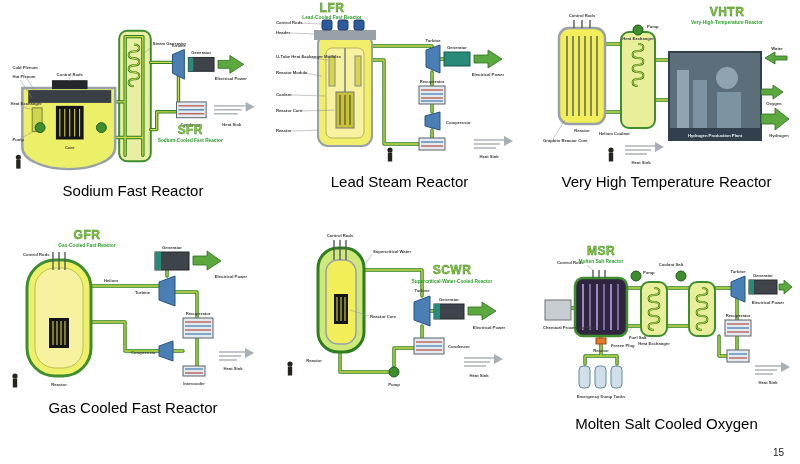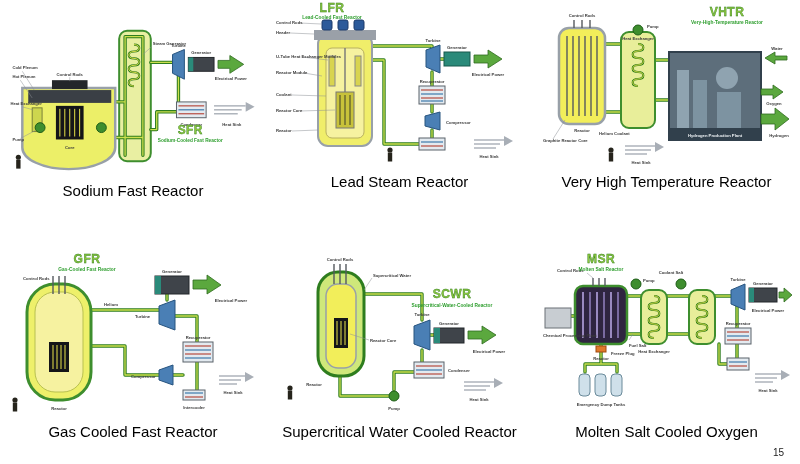--- a/index.html
+++ b/index.html
@@ -1,19 +1,19 @@
 <!DOCTYPE html>
 <html><head>
 <meta charset="utf-8">
 <style>
   html,body{margin:0;padding:0;background:#fff;}
   body{width:800px;height:464px;position:relative;overflow:hidden;font-family:"Liberation Sans",sans-serif;}
   .grid{display:grid;grid-template-columns:266px 267px 267px;grid-template-rows:210px 254px;width:800px;}
   .cell{display:flex;flex-direction:column;align-items:center;}
-  .row2{padding-top:16px;justify-content:center;}
+  .row2{padding-top:16px;}
   .cell svg{width:252px;height:170px;display:block;}
   .cap{font-weight:400;font-size:15px;color:#000;margin-top:3px;white-space:nowrap;}
   .pagenum{position:absolute;right:16px;bottom:6px;font-size:10px;color:#222;}
   
   .pipes path{stroke:#2e7d1e;stroke-width:3.4;fill:none;stroke-linecap:round;stroke-linejoin:round;}
   .pipes2 path{stroke:#cbdf4e;stroke-width:1.3;fill:none;stroke-linecap:round;stroke-linejoin:round;}
   .coil{fill:none;stroke:#2e7d1e;stroke-width:2.2;}
   .coil2{fill:none;stroke:#e8e44a;stroke-width:0.9;}
   .lbl{font-family:"Liberation Sans",sans-serif;font-size:4.2px;font-weight:700;fill:#3a3a3a;}
   .lblw{fill:#eef2f5;}
@@ -315,21 +315,21 @@
       <text class="lbl mid" x="187" y="159">Intercooler</text>
       <text class="lbl mid" x="226" y="144">Heat Sink</text>
       <g>
         <text class="acr mid" x="80" y="13">GFR</text>
         <text class="sub mid" x="80" y="21">Gas-Cooled Fast Reactor</text>
       </g>
     </svg>
     <figcaption class="cap">Gas Cooled Fast Reactor</figcaption>
   </figure>
 
-  <figure class="cell row2" style="margin:7px">
+  <figure class="cell row2" style="margin:0">
     <svg viewBox="0 0 252 170">
       <g class="pipes">
         <path d="M90,44 H148 V70 M148,100 V112 M140,122 H120 V140 M115,146 H66 V126 M156,85 H160"></path>
       </g>
       <g class="pipes2">
         <path d="M90,44 H148 V70 M148,100 V112 M140,122 H120 V140 M115,146 H66 V126 M156,85 H160"></path>
       </g>
       <rect x="44" y="22" width="46" height="104" rx="20" fill="#cfe87a" stroke="#2e7d1e" stroke-width="3"></rect>
       <rect x="52" y="34" width="30" height="84" rx="12" fill="#f2ee5a" stroke="#98a0a8" stroke-width="1.5"></rect>
       <line class="rod" x1="60" y1="14" x2="60" y2="34"></line>
@@ -374,21 +374,20 @@
       <text class="lbl mid" x="175" y="75">Generator</text>
       <text class="lbl mid" x="215" y="103">Electrical Power</text>
       <text class="lbl" x="174" y="122">Condenser</text>
       <text class="lbl mid" x="205" y="151">Heat Sink</text>
       <text class="lbl mid" x="120" y="160">Pump</text>
       <g>
         <text class="acr mid" x="178" y="48">SCWR</text>
         <text class="sub mid" x="178" y="57">Supercritical-Water-Cooled Reactor</text>
       </g>
     </svg>
-    <figcaption class="cap">Supercritical Water Cooled Reactor</figcaption>
   </figure>
 
   <figure class="cell row2" style="margin:16px">
     <svg viewBox="0 0 252 170">
       <g class="pipes">
         <path d="M86,46 H100 M86,84 H100 M126,46 H148 M126,84 H148 M174,46 H190 M196,54 V78 M196,94 V108 M188,114 H178 V94 M60,94 V114 M60,114 H44 V122 M60,114 H76 V122 M34,66 H30"></path>
       </g>
       <g class="pipes2">
         <path d="M86,46 H100 M86,84 H100 M126,46 H148 M126,84 H148 M174,46 H190 M196,54 V78 M196,94 V108 M188,114 H178 V94 M60,94 V114 M60,114 H44 V122 M60,114 H76 V122 M34,66 H30"></path>
       </g>

